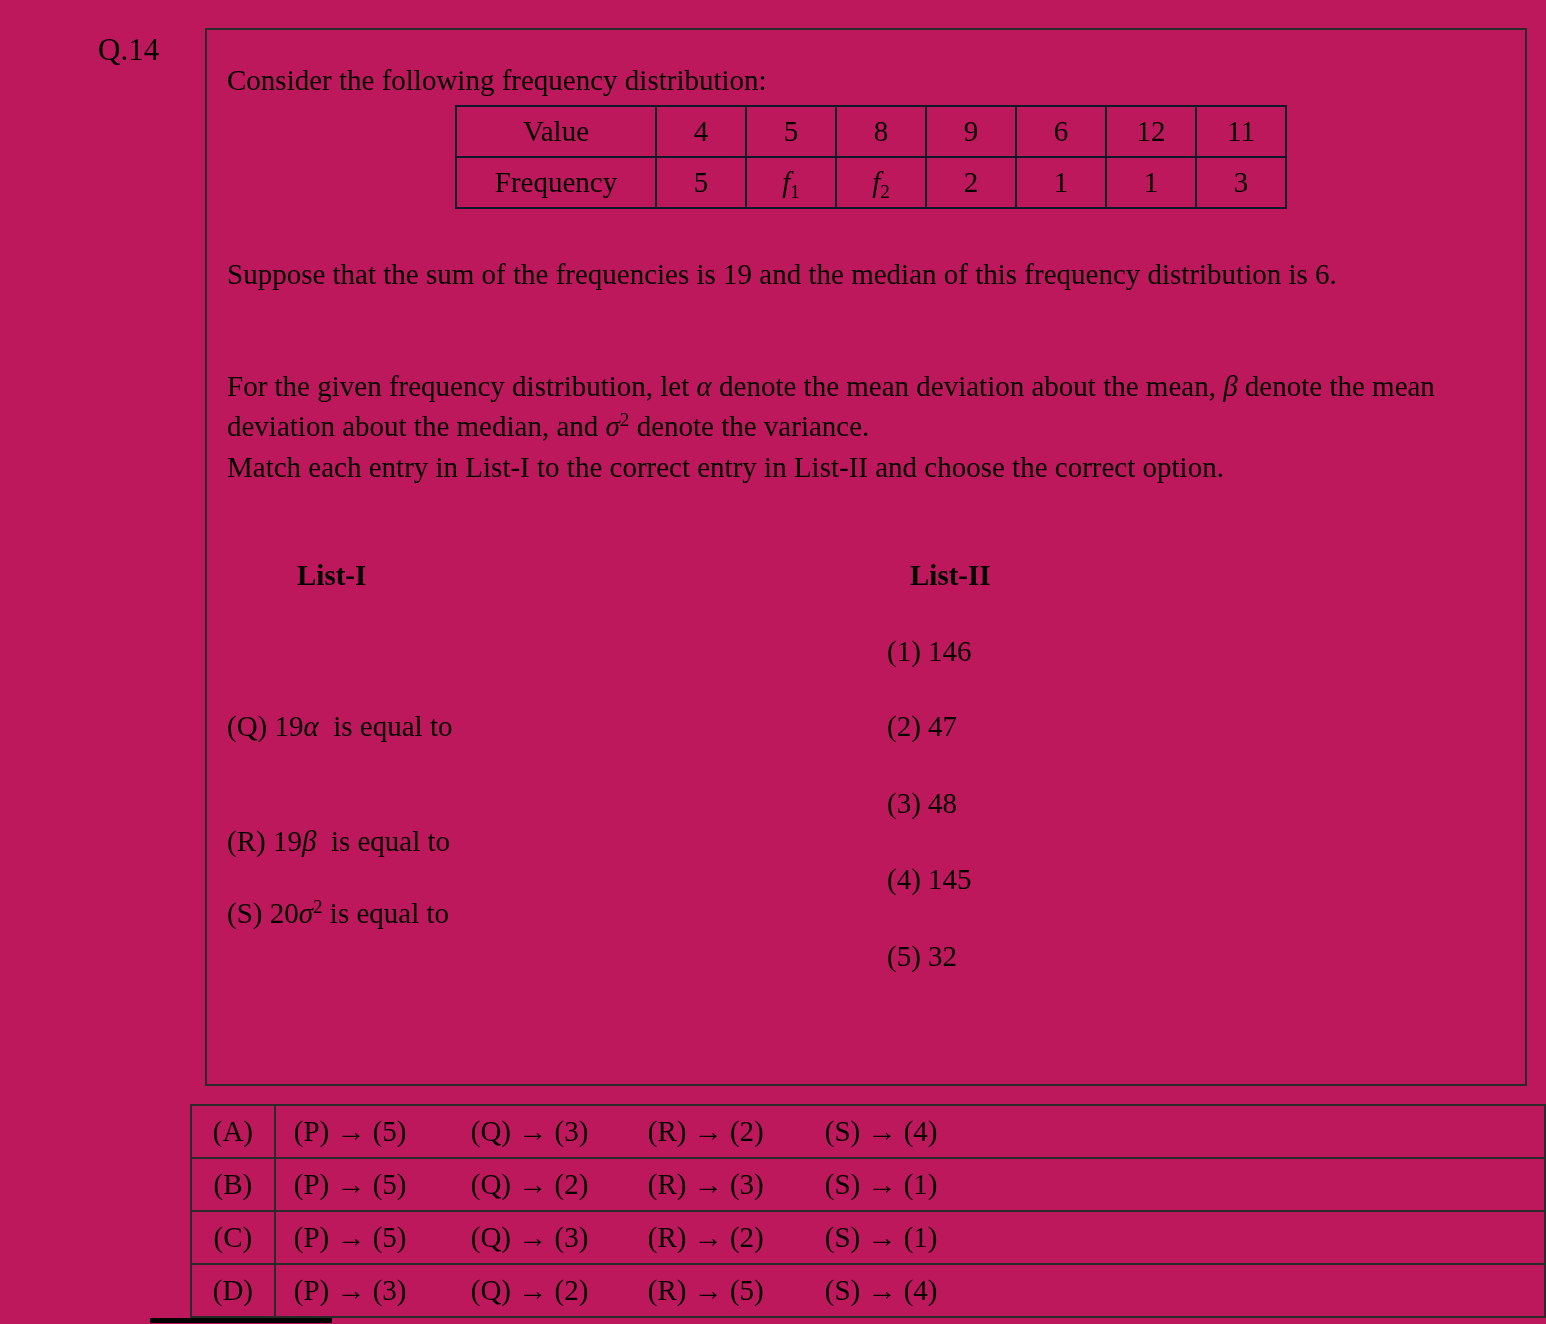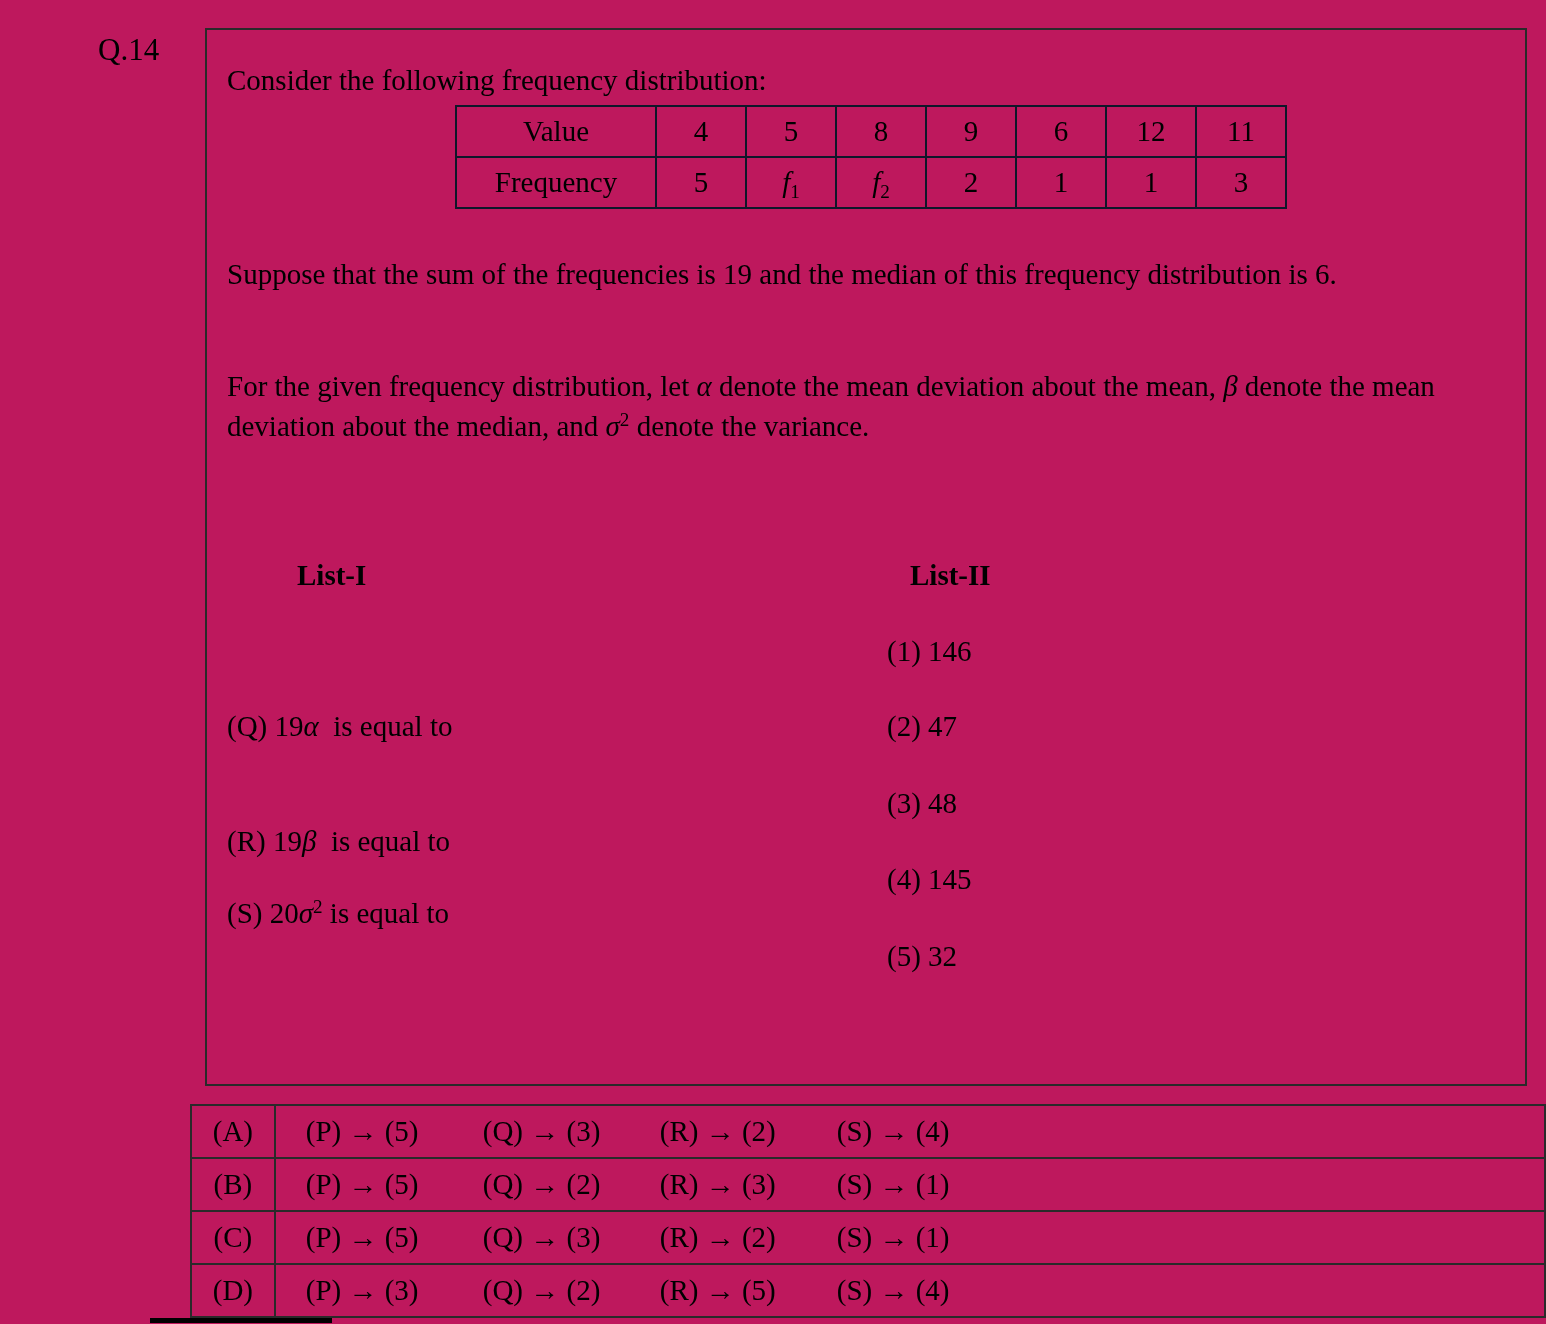--- a/index.html
+++ b/index.html
@@ -59,21 +59,21 @@
     position: absolute;
     left: 190px;
     top: 1104px;
     border-collapse: collapse;
   }
   .opt-table td {
     border: 2px solid #2a2a2a;
     height: 53px;
   }
   .opt-label { width: 86px; text-align: center; }
-  .opt-maps { width: 1328px; padding-left: 30px; }
+  .opt-maps { width: 1328px; padding-left: 18px; }
   .map { display: inline-block; width: 177px; white-space: nowrap; }
   .map.last { width: auto; }
   .frag {
     position: absolute;
     left: 150px;
     top: 1318px;
     width: 182px;
     height: 5px;
     background: #000000;
   }
@@ -111,20 +111,21 @@
         <td>1</td>
         <td>3</td>
       </tr>
     </tbody>
       </table>
 
     <div class="para para-sum">Suppose that the sum of the frequencies is 19 and the median of this frequency distribution is 6.</div>
 
     <div class="para para-let"><span>For the given frequency distribution, let </span><i class="mv">α</i><span> denote the mean deviation about the mean, </span><i class="mv">β</i><span> denote the mean deviation about the median, and </span><i class="mv">σ</i><sup>2</sup><span> denote the variance.</span></div>
 
+    <div class="para para-match">Match each entry in List-I to the correct entry in List-II and choose the correct option.</div>
 
     <div class="list-header list1-header">List-I</div>
     <div class="list-header list2-header">List-II</div>
 
 
     <div class="li-item" style="top:680px"><span>(Q) 19</span><i class="mv">α</i><span>  is equal to</span></div>
 
     <div class="li-item" style="top:795px"><span>(R) 19</span><i class="mv">β</i><span>  is equal to</span></div>
 
     <div class="li-item" style="top:867px"><span>(S) 20</span><i class="mv">σ</i><sup>2</sup><span> is equal to</span></div>

